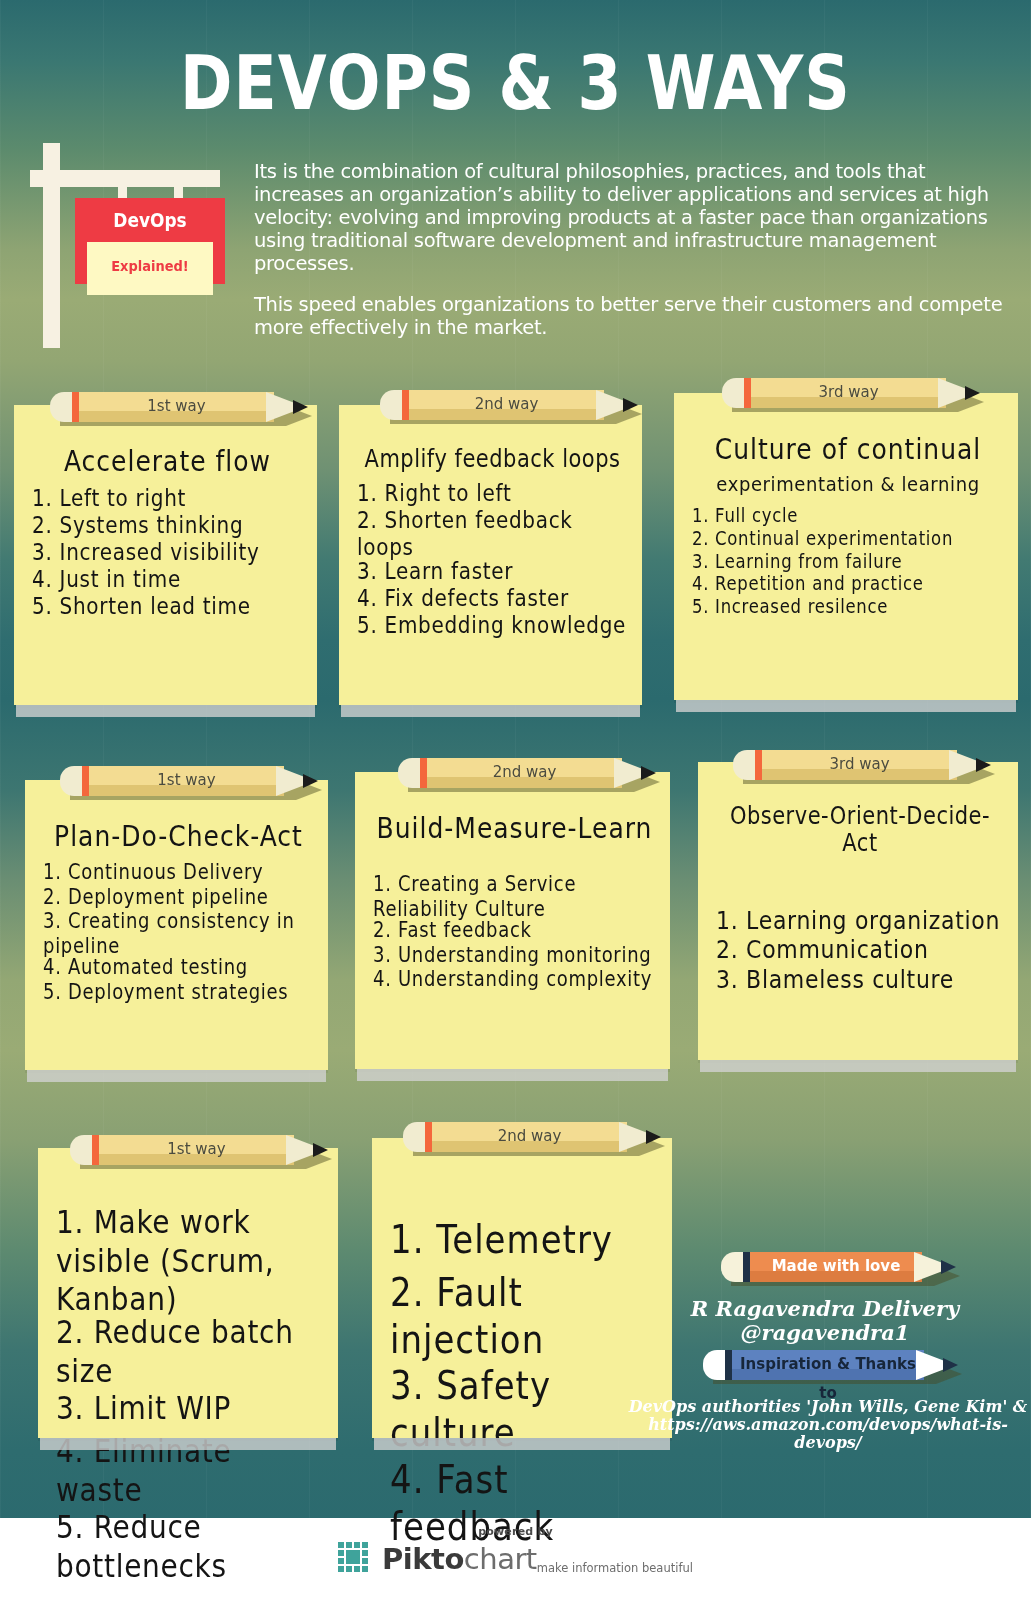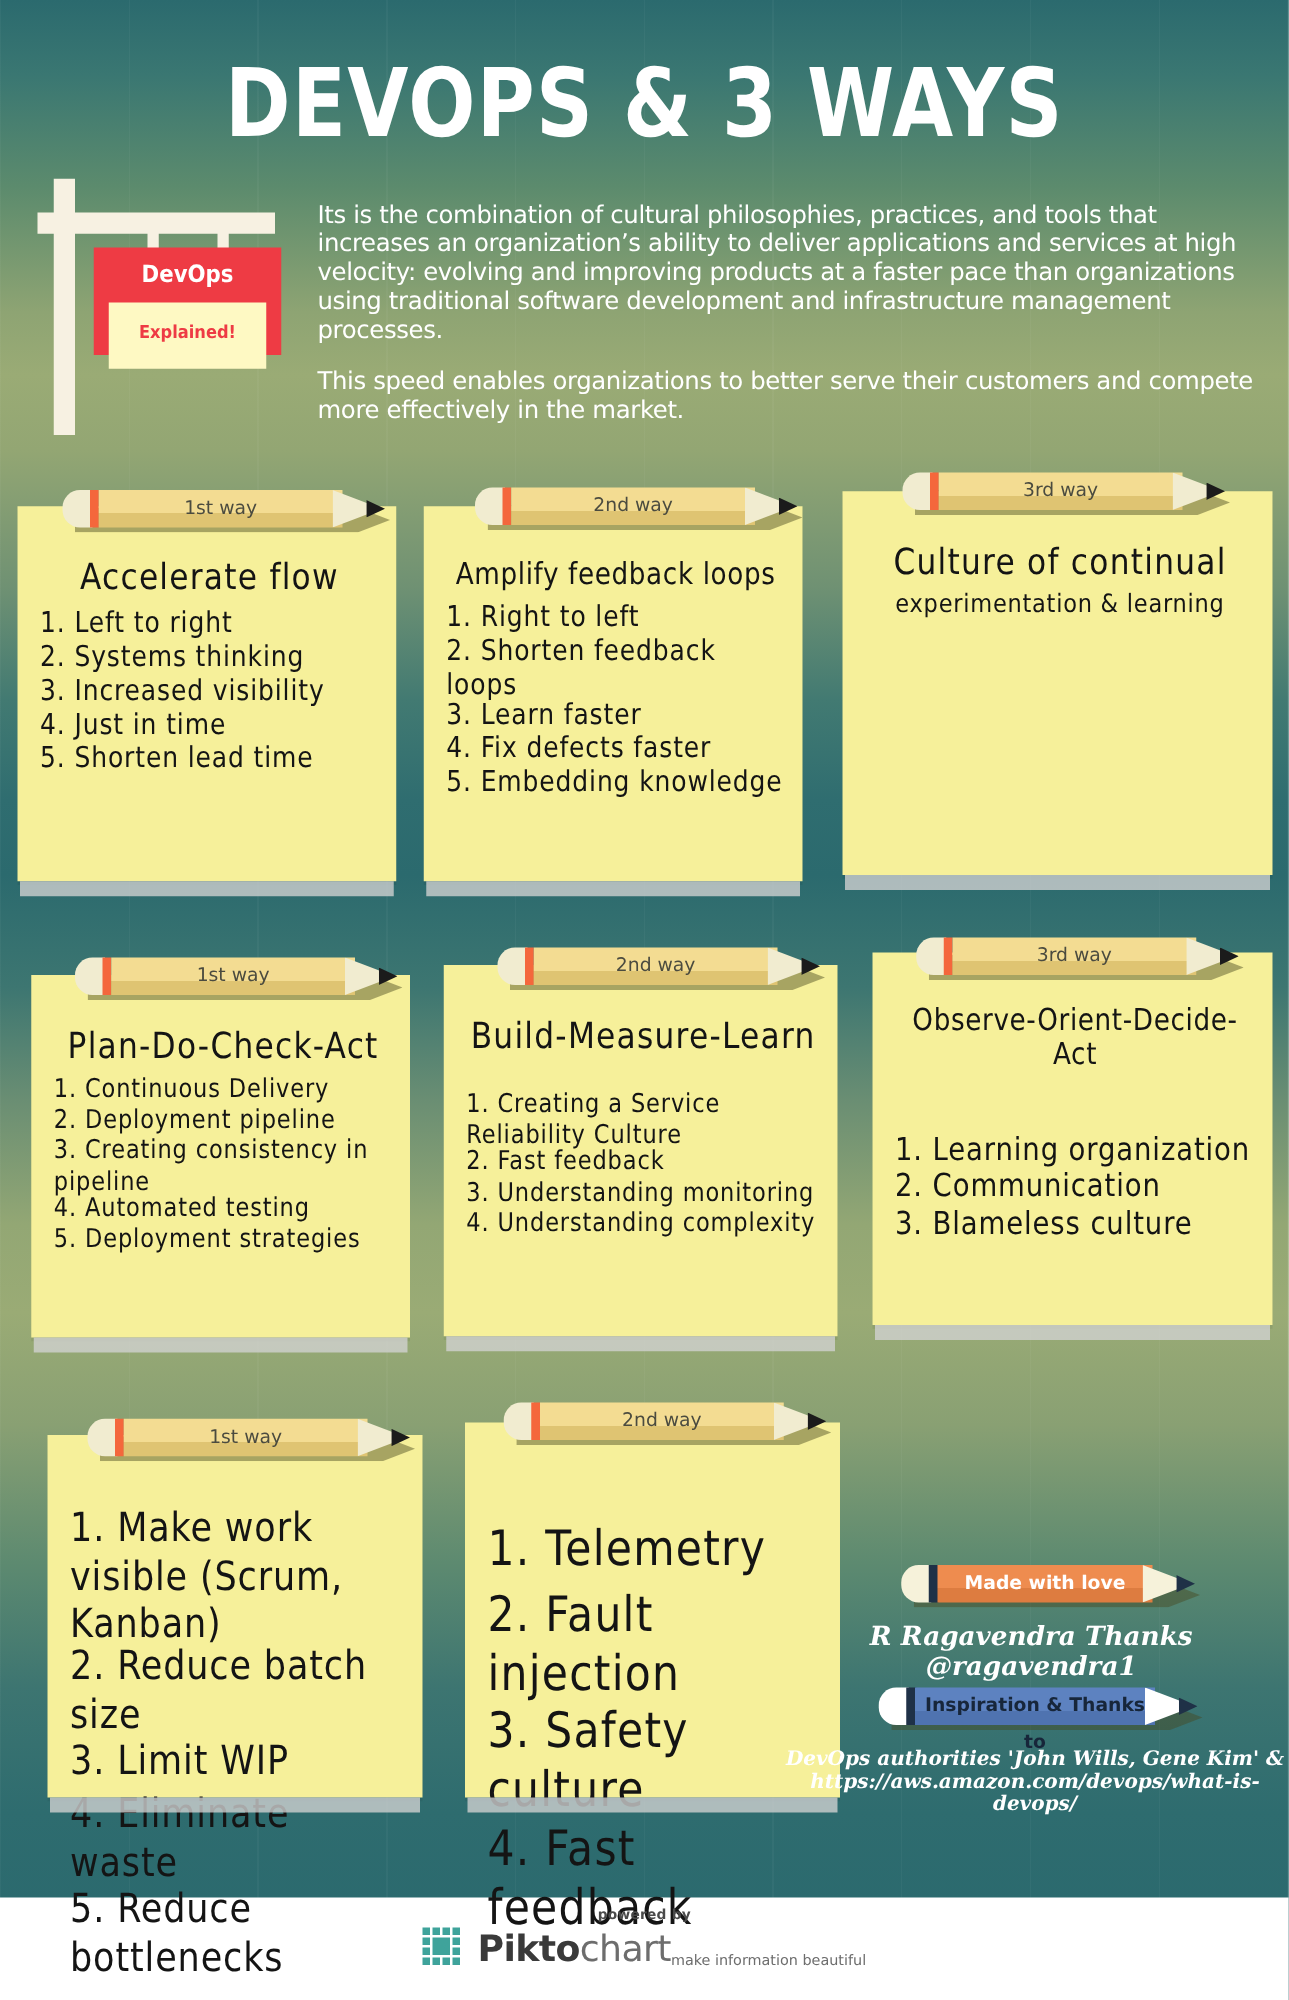--- a/index.html
+++ b/index.html
@@ -347,20 +347,27 @@
     <div class="barrel"></div>
     <div class="wood"></div>
     <div class="tip"></div>
     <div class="plabel">2nd way</div>
   </div>
 
   <div class="note sz-17" style="left:674px; top:393px; width:344px; height:307px;">
     <div class="note-body">
       <div class="note-title">Culture of continual</div>
       <div class="note-sub">experimentation  &amp;  learning</div>
+      <ul class="note-list">
+        <li>1. Full  cycle</li>
+        <li>2. Continual experimentation</li>
+        <li>3.  Learning  from  failure</li>
+        <li>4.  Repetition  and  practice</li>
+        <li>5.  Increased  resilence</li>
+      </ul>
     </div>
   </div>
   <div class="pencil" style="left:722px; top:378px; width:258px;">
     <div class="shadow"></div>
     <div class="eraser"></div>
     <div class="ferrule"></div>
     <div class="barrel"></div>
     <div class="wood"></div>
     <div class="tip"></div>
     <div class="plabel">3rd way</div>
@@ -473,21 +480,21 @@
   <div class="pencil credit" style="left:721px; top:1252px; width:235px;">
     <div class="shadow"></div>
     <div class="eraser"></div>
     <div class="ferrule"></div>
     <div class="barrel orange"></div>
     <div class="wood"></div>
     <div class="tip"></div>
     <div class="plabel">Made with love</div>
   </div>
 
-  <div class="credit-text" id="author-name" style="white-space:pre-line;">R Ragavendra Thanks
+  <div class="credit-text" id="author-name" style="white-space:pre-line;">R Ragavendra Delivery
 @ragavendra1</div>
 
   <div class="pencil credit" style="left:703px; top:1350px; width:255px;">
     <div class="shadow"></div>
     <div class="eraser white"></div>
     <div class="ferrule"></div>
     <div class="barrel blue"></div>
     <div class="wood white"></div>
     <div class="tip"></div>
     <div class="plabel dark">Inspiration &amp; Thanks to</div>

